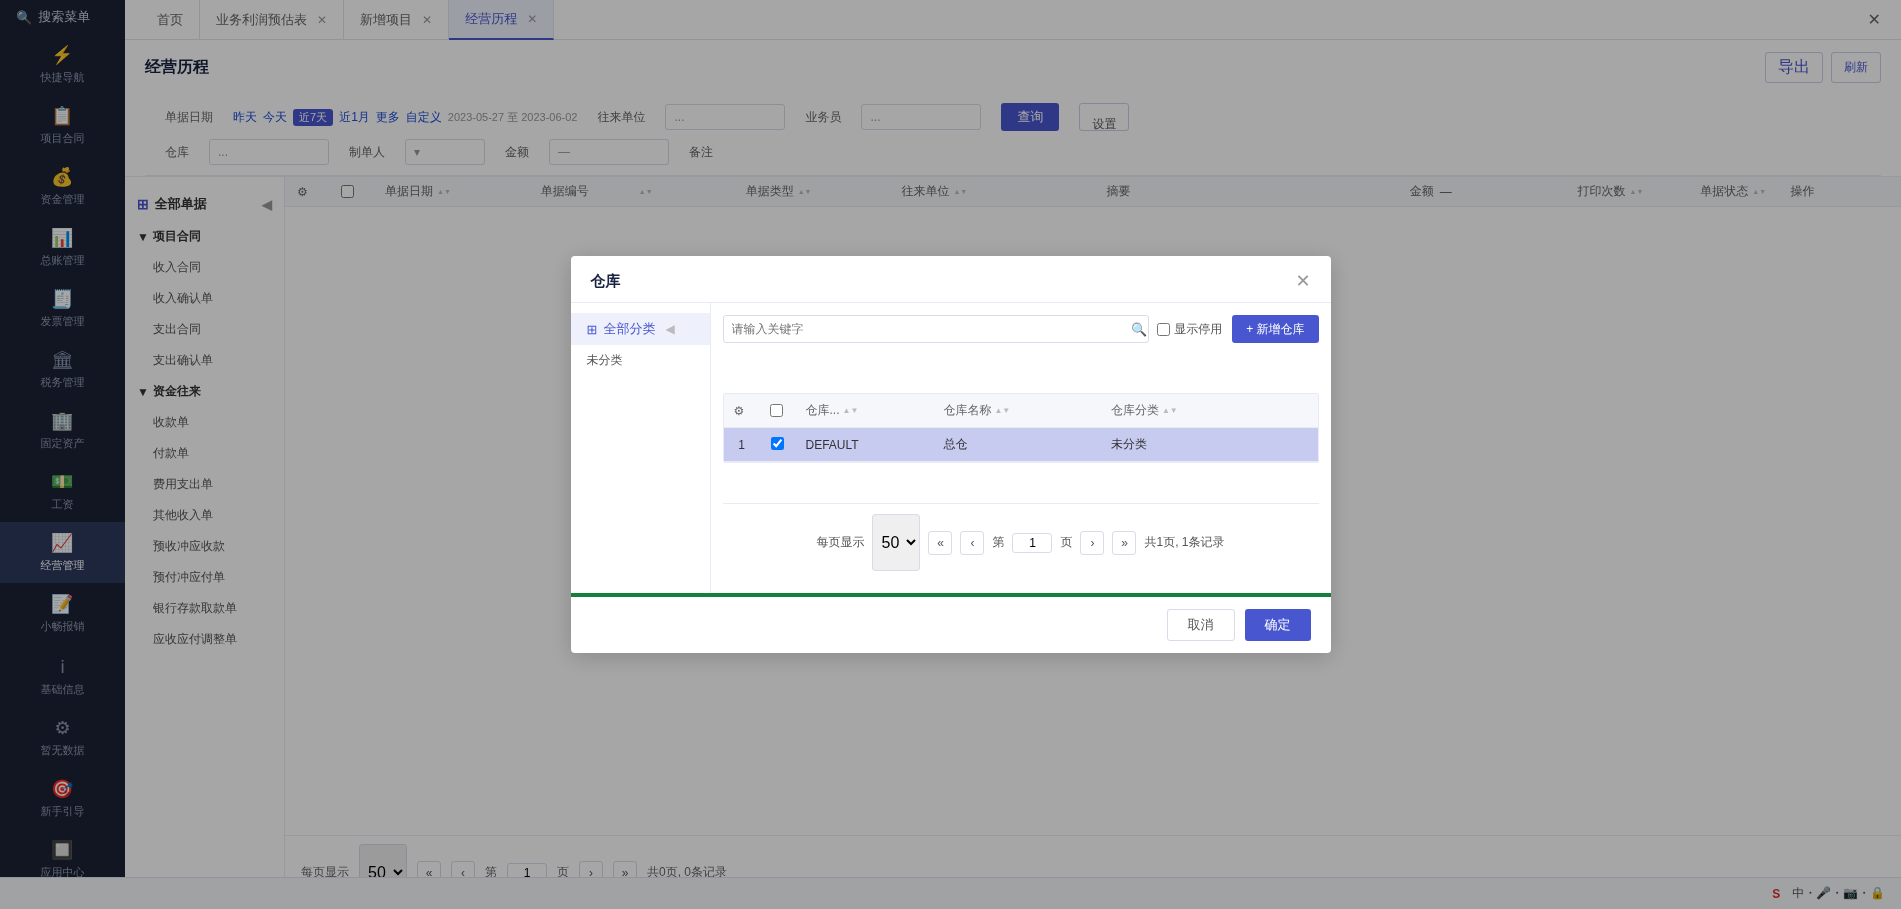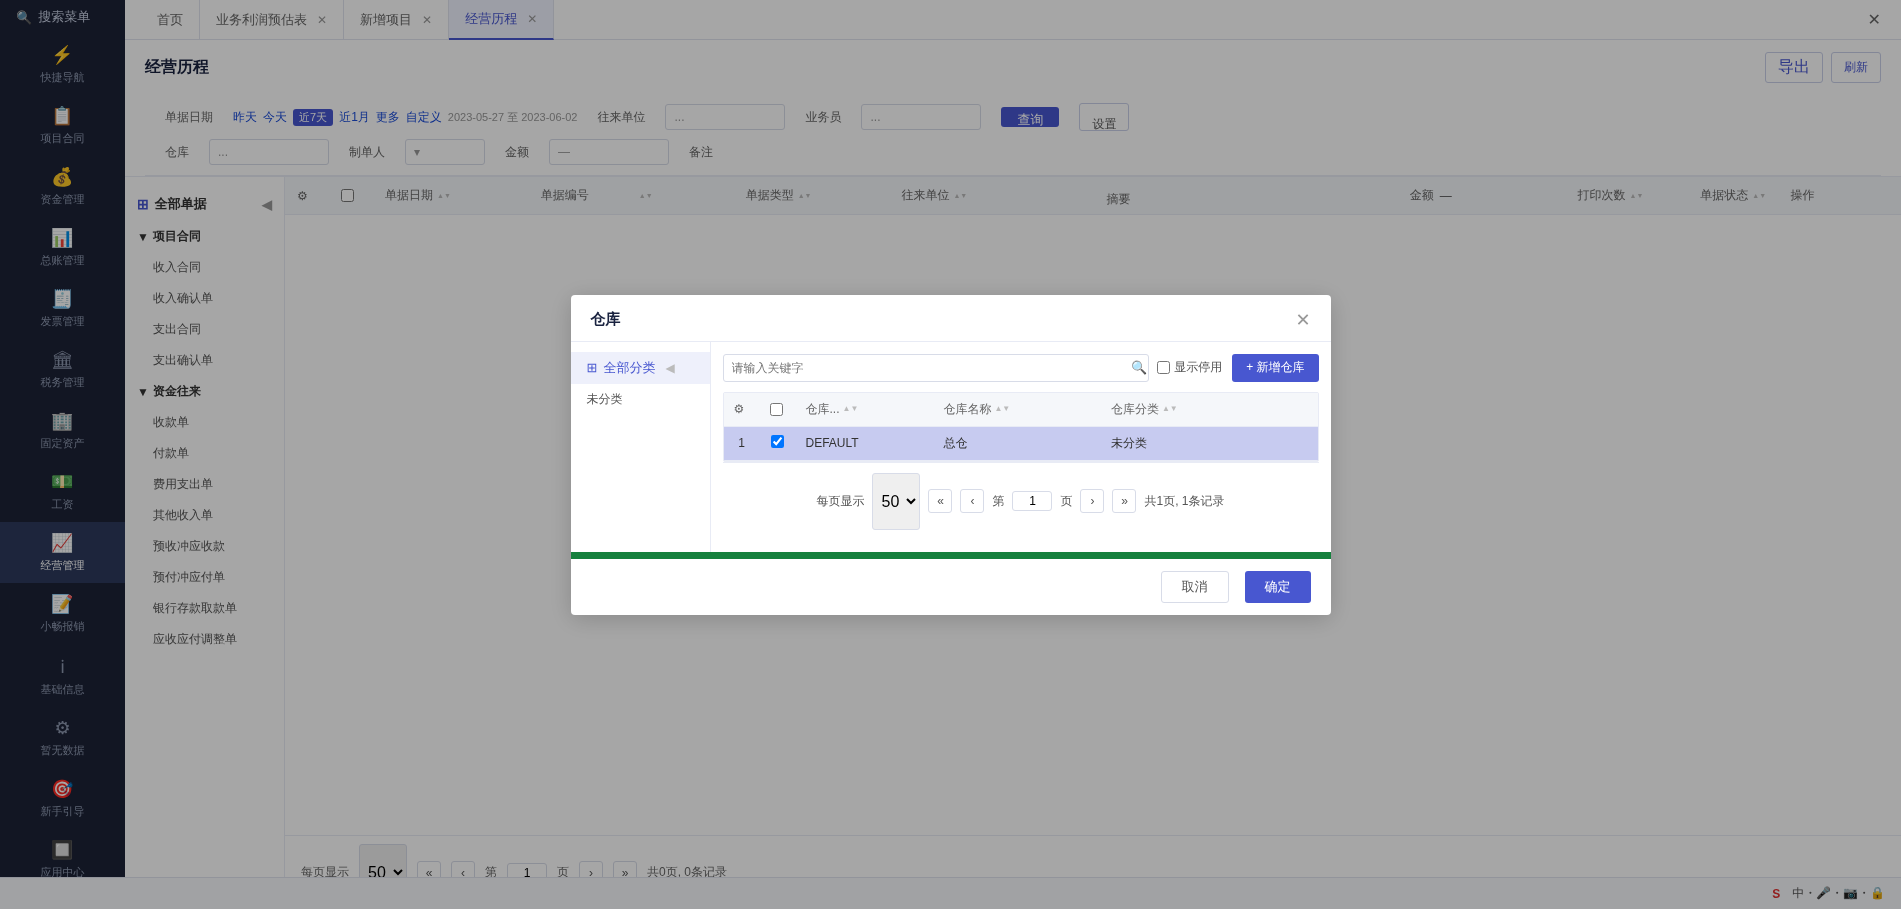--- a/index.html
+++ b/index.html
@@ -36,21 +36,21 @@
     
     .filter-area { background: #fff; padding: 10px 20px; border-bottom: 1px solid #e8ebf5; }
     .filter-row { display: flex; align-items: center; gap: 20px; margin-bottom: 8px; }
     .filter-label { color: #666; font-size: 12px; white-space: nowrap; }
     .filter-dates { display: flex; align-items: center; gap: 6px; font-size: 12px; color: #666; }
     .date-badge { background: #4857d0; color: #fff; padding: 1px 6px; border-radius: 3px; font-size: 11px; cursor: pointer; }
     .date-option { color: #1d4ed8; cursor: pointer; font-size: 12px; }
     .date-range { color: #999; font-size: 11px; }
     .filter-input { border: 1px solid #d8dce8; border-radius: 3px; padding: 3px 8px; font-size: 12px; color: #999; min-width: 120px; height: 26px; display: flex; align-items: center; justify-content: space-between; cursor: pointer; }
     .filter-row2 { display: flex; align-items: center; gap: 20px; }
-    .btn-query { background: #4857d0; color: #fff; border: none; padding: 4px 16px; border-radius: 3px; cursor: pointer; font-size: 13px; height: 20px; }
+    .btn-query { background: #4857d0; color: #fff; border: none; padding: 4px 16px; border-radius: 3px; cursor: pointer; font-size: 13px; height: 28px; }
     .btn-setting { background: #fff; border: 1px solid #c9cfe8; color: #555; padding: 12px 12px; border-radius: 3px; cursor: pointer; font-size: 12px; height: 28px; }
 
     
     .content-area { display: flex; flex: 1; overflow: hidden; }
     .sub-sidebar { width: 160px; background: #fff; border-right: 1px solid #e8ebf5; padding: 10px 0; overflow-y: auto; flex-shrink: 0; }
     .sub-sidebar-header { display: flex; align-items: center; gap: 6px; padding: 8px 12px; font-size: 13px; font-weight: 600; color: #333; cursor: pointer; }
     .sub-sidebar-collapse { color: #999; cursor: pointer; margin-left: auto; }
     .sub-sidebar-item { padding: 7px 12px 7px 28px; font-size: 12px; color: #555; cursor: pointer; }
     .sub-sidebar-section { font-size: 12px; font-weight: 600; color: #333; padding: 7px 12px; display: flex; align-items: center; gap: 4px; cursor: pointer; }
 
@@ -68,21 +68,21 @@
     .modal { background: #fff; border-radius: 4px; box-shadow: 0 4px 24px rgba(0,0,0,0.18); width: 760px; display: flex; flex-direction: column; max-height: 440px; }
     .modal-header { display: flex; align-items: center; justify-content: space-between; padding: 14px 20px 10px; border-bottom: 1px solid #e8ebf5; }
     .modal-title { font-size: 15px; font-weight: 600; color: #1a2340; }
     .modal-close { color: #999; cursor: pointer; font-size: 18px; }
     .modal-body { display: flex; flex: 1; overflow: hidden; }
     .modal-sidebar { width: 140px; border-right: 1px solid #e8ebf5; padding: 10px 0; flex-shrink: 0; }
     .modal-sidebar-item { padding: 7px 16px; font-size: 13px; color: #4857d0; cursor: pointer; display: flex; align-items: center; gap: 6px; }
     .modal-sidebar-item.active { background: #eef0fb; }
     .modal-sidebar-category { padding: 7px 16px; font-size: 12px; color: #555; cursor: pointer; }
     .modal-sidebar-collapse { color: #bbb; font-size: 12px; cursor: pointer; margin-left: 4px; }
-    .modal-main { flex: 1; display: flex; flex-direction: column; padding: 12px; overflow: hidden; }
+    .modal-main { flex: 1; display: flex; flex-direction: column; padding: 12px; overflow: hidden; gap: 40px; }
     .modal-toolbar { display: flex; align-items: center; gap: 10px; margin-bottom: 10px; }
     .modal-search { border: 1px solid #d8dce8; border-radius: 3px; padding: 4px 8px; font-size: 12px; flex: 1; height: 28px; outline: none; }
     .checkbox-label { display: flex; align-items: center; gap: 4px; font-size: 12px; color: #555; cursor: pointer; white-space: nowrap; }
     .btn-add-warehouse { background: #4857d0; color: #fff; border: none; padding: 4px 14px; border-radius: 3px; cursor: pointer; font-size: 12px; height: 28px; white-space: nowrap; margin-left: auto; }
 
     
     .modal-table { border: 1px solid #e8ebf5; border-radius: 2px; overflow: hidden; flex: 1; display: flex; flex-direction: column; }
     .modal-table-header { display: flex; align-items: center; background: #f5f7fa; border-bottom: 1px solid #e8ebf5; font-size: 12px; color: #666; }
     .modal-table-header .th { padding: 8px 10px; display: flex; align-items: center; gap: 3px; }
     .modal-table-header .th.sortable { cursor: pointer; }
@@ -94,21 +94,21 @@
     .sort-arrows { display: flex; flex-direction: column; font-size: 8px; color: #bbb; line-height: 1; }
     .modal-table-row { display: flex; align-items: center; font-size: 12px; border-bottom: 1px solid #e8ebf5; }
     .modal-table-row.selected { background: #c7cbf0; }
     .modal-table-row .td { padding: 8px 10px; }
     .modal-table-body { flex: 1; overflow-y: auto; }
     .modal-pagination { display: flex; align-items: center; justify-content: center; gap: 8px; padding: 10px 0; font-size: 12px; color: #555; border-top: 1px solid #e8ebf5; margin-top: auto; }
     .page-size-select { border: 1px solid #d8dce8; border-radius: 3px; padding: 18px 4px; font-size: 16px; }
     .page-btn { width: 24px; height: 24px; border: 1px solid #d8dce8; border-radius: 3px; background: #fff; cursor: pointer; display: flex; align-items: center; justify-content: center; font-size: 12px; color: #555; }
     .page-btn:disabled { color: #ccc; cursor: default; }
     .page-input { width: 40px; border: 1px solid #d8dce8; border-radius: 3px; text-align: center; padding: 2px 4px; font-size: 12px; }
-    .modal-footer { border-top: 7px solid #15803d; padding: 12px 20px; display: flex; justify-content: flex-end; gap: 16px; }
+    .modal-footer { border-top: 4px solid #15803d; padding: 12px 20px; display: flex; justify-content: flex-end; gap: 10px; }
     .btn-cancel { background: #fff; border: 1px solid #d8dce8; color: #555; padding: 6px 20px; border-radius: 3px; cursor: pointer; font-size: 13px; }
     .btn-confirm { background: #4857d0; color: #fff; border: none; padding: 6px 20px; border-radius: 3px; cursor: pointer; font-size: 13px; }
 
     
     .bottom-bar { position: fixed; bottom: 0; left: 0; right: 0; height: 32px; background: #f8f9fc; border-top: 1px solid #e0e4ee; display: flex; align-items: center; justify-content: flex-end; padding: 0 16px; gap: 12px; font-size: 12px; color: #555; z-index: 10; }
 
     .gear-icon, .help-icon { font-size: 14px; cursor: pointer; color: #888; }
 
     .col-sort-arrows { display: inline-flex; flex-direction: column; font-size: 7px; color: #bbb; line-height: 1; margin-left: 2px; }
   </style>
@@ -302,21 +302,21 @@
             <span class="col-sort-arrows">▲▼</span>
           </div>
           <div class="table-col-header" style="flex:1.5;">
             <span>单据类型</span>
             <span class="col-sort-arrows">▲▼</span>
           </div>
           <div class="table-col-header" style="flex:2;">
             <span>往来单位</span>
             <span class="col-sort-arrows">▲▼</span>
           </div>
-          <div class="table-col-header" style="flex:3;margin-top:8px;">
+          <div class="table-col-header" style="flex:3;">
             <span>摘要</span>
           </div>
           <div class="table-col-header" style="flex:1.5;">
             <span>金额</span>
             <span style="margin-left:4px;color:#555;">—</span>
           </div>
           <div class="table-col-header" style="flex:1;margin-left:12px;">
             <span>打印次数</span>
             <span class="col-sort-arrows">▲▼</span>
           </div>

